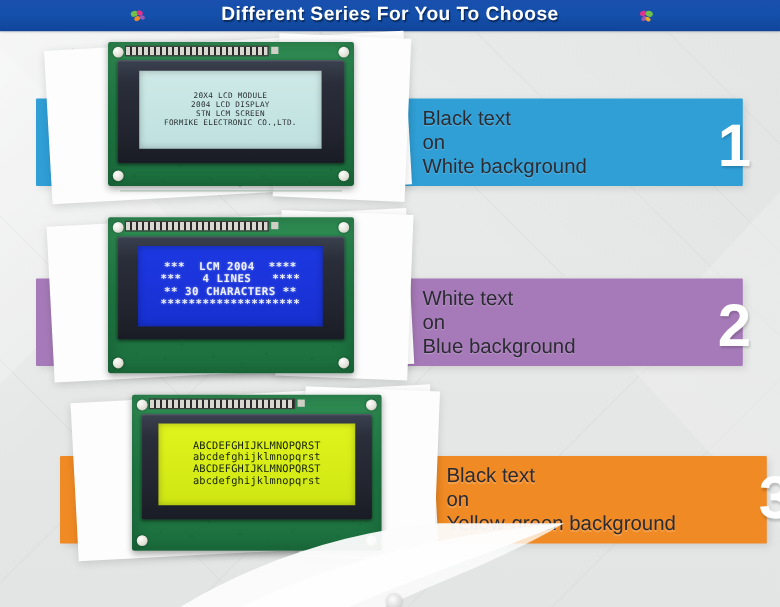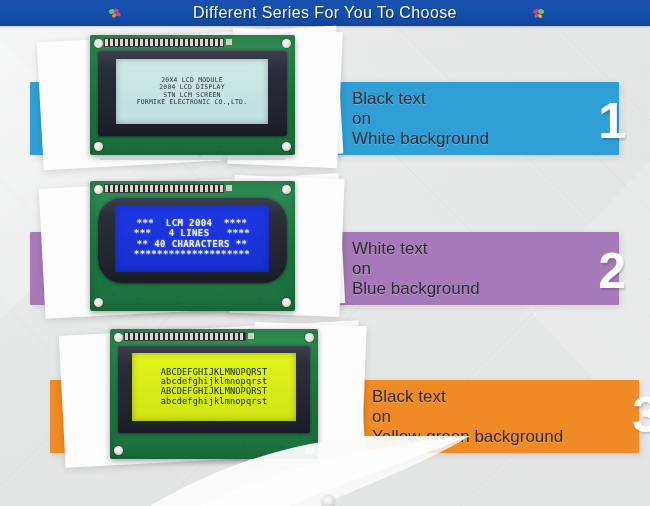--- a/index.html
+++ b/index.html
@@ -23,21 +23,21 @@
 
   
   .header{
     position:absolute;left:0;top:0;width:650px;height:26px;
     background:linear-gradient(to bottom,#1a4fae 0%,#1450ac 45%,#11459a 100%);
     box-shadow:0 1px 2px rgba(0,0,0,.18);
   }
   .header-title{
     position:absolute;left:0;top:0;width:650px;height:26px;
     display:flex;align-items:center;justify-content:center;
-    color:#ffffff;font-size:16px;font-weight:normal;letter-spacing:.4px;
+    color:#ffffff;font-size:16px;font-weight:bold;letter-spacing:.4px;
     text-shadow:1px 1px 1px rgba(0,0,0,.45);
     font-family:"Liberation Sans",sans-serif;
   }
   .hdr-icon{position:absolute;top:6px;width:20px;height:15px;}
 
   
   .row{position:absolute;left:0;width:650px;}
   .row1{top:30px;height:148px;}
   .row2{top:175px;height:148px;}
   .row3{top:322px;height:152px;margin-left:20px;}
@@ -239,26 +239,26 @@
             <path d="M10 126 H195"></path>
         </g>
       </svg>
       <div class="pins" style="width:118px;"></div>
       <div class="pinlabel" style="left:136px;"></div>
       <div class="screw" style="left:4px;top:4px;"></div>
       <div class="screw" style="right:4px;top:4px;"></div>
       <div class="screw" style="left:4px;bottom:4px;"></div>
       <div class="screw" style="right:4px;bottom:4px;"></div>
 
-      <div class="bezel" style="left:8px;top:16px;width:189px;height:86px;border-radius:24px;">
+      <div class="bezel" style="left:8px;top:16px;width:189px;height:86px;">
         <div class="glass glass-blue" style="left:17px;top:8px;width:154px;height:67px;">
           <div class="lcdtext">
             <div>***  LCM 2004  ****</div>
             <div>***   4 LINES   ****</div>
-            <div>** 40 CHARACTERS **</div>
+            <div>** 30 CHARACTERS **</div>
             <div>********************</div>
           </div>
         </div>
       </div>
     </div>
 
     <div class="bar-text" style="top:57px;">
       <span>White text</span>
       <span>on</span>
       <span>Blue background</span>

